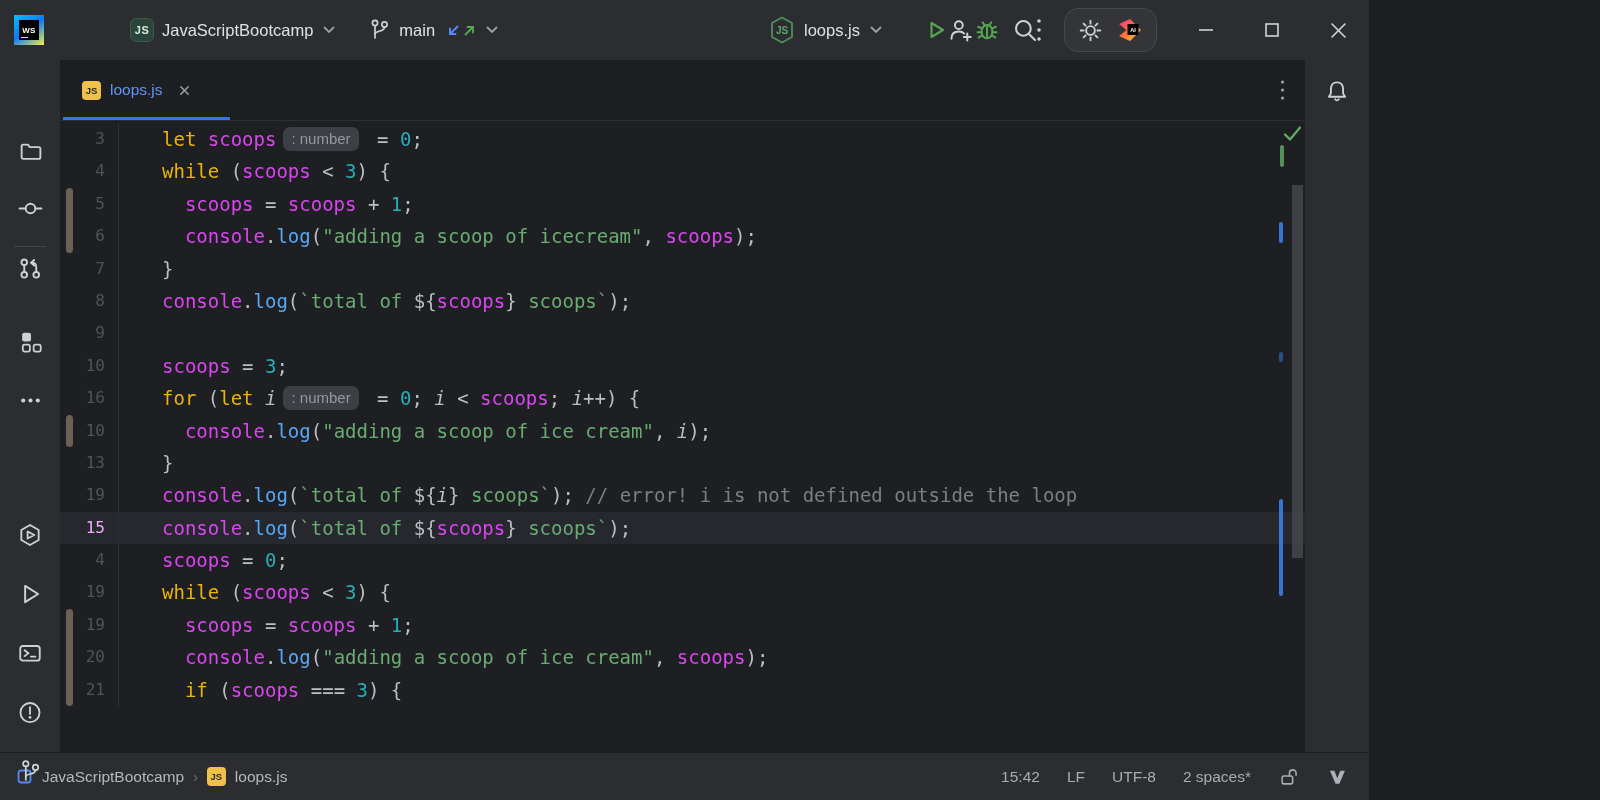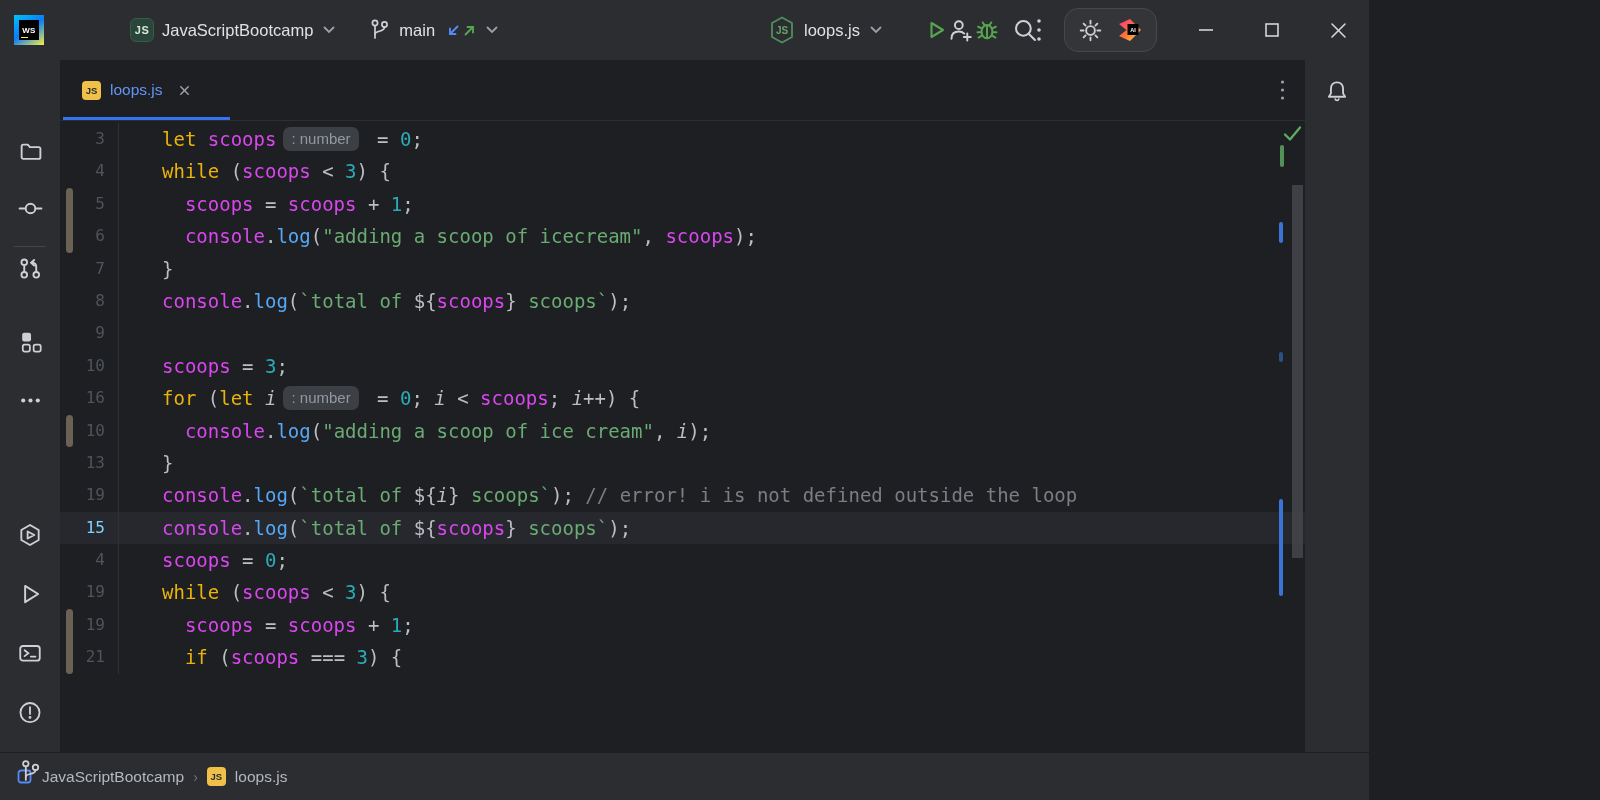--- a/index.html
+++ b/index.html
@@ -43,21 +43,21 @@
   .tab-label{font-size:15.5px;color:#6296F8;}
   .tab-close{margin-left:6px;display:flex;align-items:center;}
   .tab-kebab{position:absolute;right:20px;top:50%;transform:translateY(-50%);}
 
   
   .editor{position:absolute;top:61px;left:0;right:0;bottom:0;overflow:hidden;padding-top:2px;}
   .code-row{display:flex;height:32.4px;position:relative;font-family:"DejaVu Sans Mono",monospace;font-size:19px;line-height:32.4px;}
   .code-row.current{background:#26282e;}
   .gutter{flex:0 0 102px;position:relative;}
   .lnum{position:absolute;left:0;top:0;width:45px;text-align:right;font-size:16px;color:#4E535C;font-family:"DejaVu Sans Mono",monospace;}
-  .current .lnum{color:#7dd3fc;}
+  .current .lnum{color:#f0abfc;}
   .gsep{position:absolute;left:58px;top:0;height:100%;width:1px;background:#2e3034;}
   .chg{position:absolute;left:6px;top:0;bottom:0;width:7px;background:#6B6155;}
   .chg.st{border-top-left-radius:4px;border-top-right-radius:4px;}
   .chg.en{border-bottom-left-radius:4px;border-bottom-right-radius:4px;}
   .code{white-space:pre;}
   .tk{white-space:pre;}
   .t-k{color:#eab308;}
   .t-g{color:#d946ef;}
   .t-l{color:#BCBEC4;font-style:italic;}
   .t-f{color:#56A8F5;}
@@ -487,20 +487,28 @@
           <div class="code-row">
             <div class="gutter">
               <div class="chg st"></div>
               <span class="lnum">19</span>
               <div class="gsep"></div>
             </div>
             <div class="code"><span class="tk t-p">  </span><span class="tk t-g">scoops</span><span class="tk t-p"> = </span><span class="tk t-g">scoops</span><span class="tk t-p"> + </span><span class="tk t-n">1</span><span class="tk t-p">;</span></div>
           </div>
           <div class="code-row">
             <div class="gutter">
+              <div class="chg"></div>
+              <span class="lnum">20</span>
+              <div class="gsep"></div>
+            </div>
+            <div class="code"><span class="tk t-p">  </span><span class="tk t-g">console</span><span class="tk t-p">.</span><span class="tk t-f">log</span><span class="tk t-p">(</span><span class="tk t-s">"adding a scoop of ice cream"</span><span class="tk t-p">, </span><span class="tk t-g">scoops</span><span class="tk t-p">);</span></div>
+          </div>
+          <div class="code-row">
+            <div class="gutter">
               <div class="chg en"></div>
               <span class="lnum">21</span>
               <div class="gsep"></div>
             </div>
             <div class="code"><span class="tk t-p">  </span><span class="tk t-k">if</span><span class="tk t-p"> (</span><span class="tk t-g">scoops</span><span class="tk t-p"> === </span><span class="tk t-n">3</span><span class="tk t-p">) {</span></div>
           </div>
         </div>
 
       <div class="insp">
         <svg width="19" height="19" viewBox="0 0 19 19">
@@ -531,14 +539,33 @@
       <svg width="17" height="17" viewBox="0 0 17 17">
           <rect x="2.5" y="2.5" width="12" height="12" rx="2.5" fill="none" stroke="#548AF7" stroke-width="1.8"></rect>
         </svg>
       <span class="sb-item">JavaScriptBootcamp</span>
       <span class="crumb-sep">›</span>
       <div class="chip-yellow" style="width:19px;height:19px;">
           <span>JS</span>
         </div>
       <span class="sb-item">loops.js</span>
     </div>
+    <div class="sb-right">
+      <span class="sb-item">15:42</span>
+      <span class="sb-item">LF</span>
+      <span class="sb-item">UTF-8</span>
+      <span class="sb-item">2 spaces*</span>
+      <span class="sb-item">
+        <svg width="22" height="22" viewBox="0 0 24 24">
+            <g fill="none" stroke="#A8ACB3" stroke-width="1.7" stroke-linecap="round">
+              <rect x="4.5" y="11" width="11.5" height="8.5" rx="2"></rect>
+              <path d="M12.5,11 V7.8 a3.6,3.6 0 0 1 7.2,0 V10"></path>
+            </g>
+          </svg>
+      </span>
+      <span class="sb-item">
+        <svg width="20" height="20" viewBox="0 0 24 24">
+            <polygon points="3.5,4.5 9,4.5 12.3,13.5 16,4.5 21.5,4.5 14.8,20 10.3,20" fill="#AEB1B8"></polygon>
+          </svg>
+      </span>
+    </div>
   </div>
 </div>
 
 </body></html>

